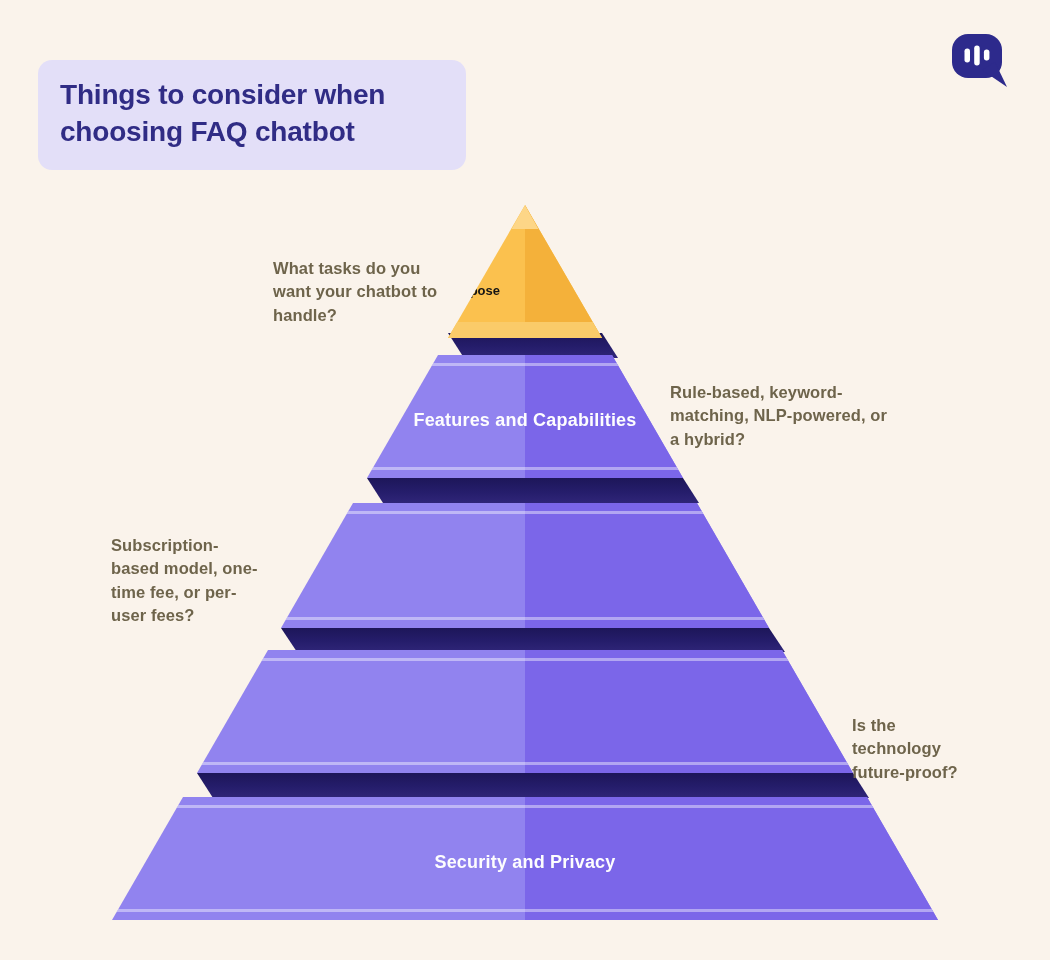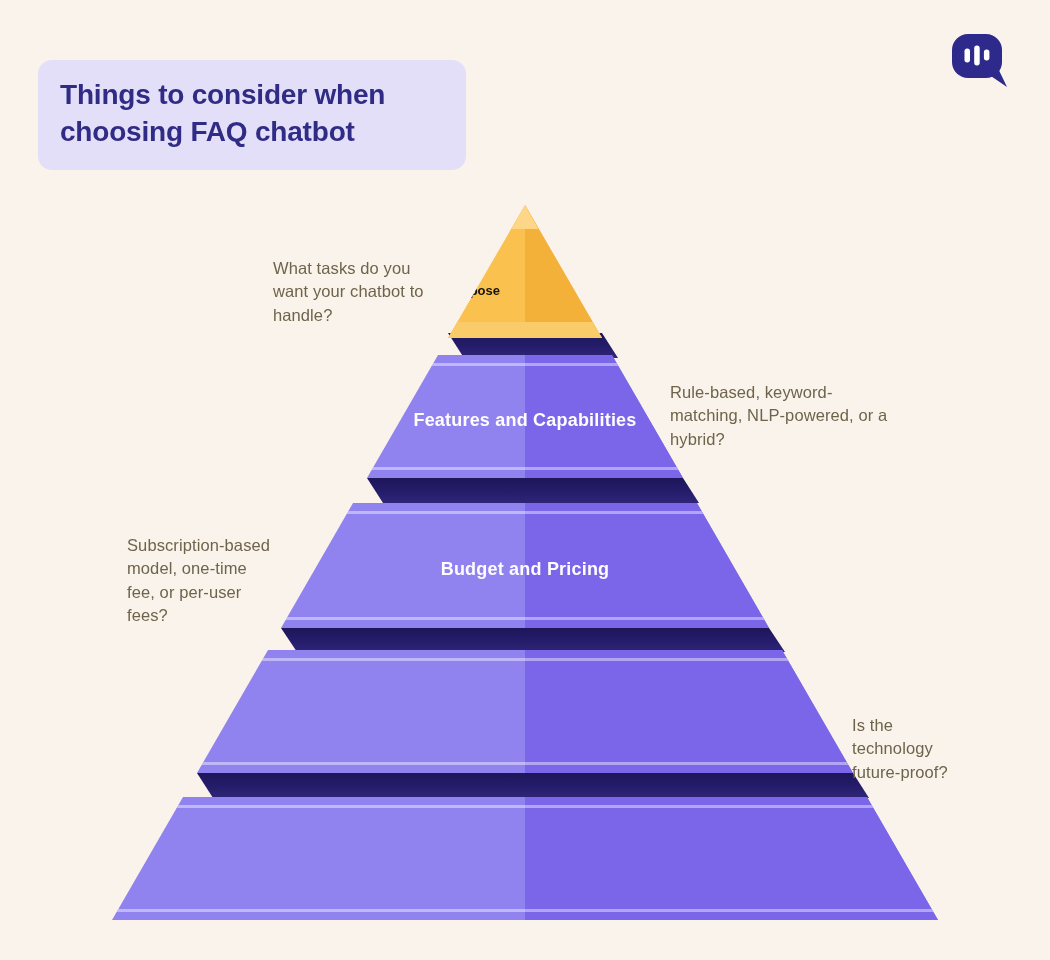--- a/index.html
+++ b/index.html
@@ -52,26 +52,26 @@
   .s3{left:281px;top:628px;width:504px;height:24px;
       clip-path:polygon(0 0,488px 0,504px 24px,16px 24px);}
   .t4{left:197px;top:650px;width:656px;height:123px;
       clip-path:polygon(71px 0,585px 0,656px 123px,0 123px);}
   .s4{left:197px;top:773px;width:672px;height:25px;
       clip-path:polygon(0 0,656px 0,672px 25px,16px 25px);}
   .t5{left:112px;top:797px;width:826px;height:123px;
       clip-path:polygon(71px 0,755px 0,826px 123px,0 123px);}
   
   .note{
-    position:absolute;z-index:3;color:#6E644B;font-weight:normal;font-size:16.5px;
+    position:absolute;z-index:3;color:#6E644B;font-weight:bold;font-size:16.5px;
     line-height:1.42;letter-spacing:.1px;
   }
   .n1{left:273px;top:257px;width:168px;}
   .n2{left:670px;top:381px;width:228px;}
-  .n3{left:127px;top:534px;width:152px;}
+  .n3{left:111px;top:534px;width:152px;}
   .n4{left:852px;top:714px;width:120px;}
 </style>
 </head>
 <body>
 
 <div class="canvas">
 
   <div class="title-box">
     <h1>Things to consider when choosing FAQ chatbot</h1>
   </div>
@@ -104,33 +104,33 @@
       <div class="half-r"></div>
       <div class="line top"></div>
       <div class="line bottom"></div>
       <div class="tier-label">Features and Capabilities</div>
     </div>
 
     <div class="tier ptier t3">
       <div class="half-r"></div>
       <div class="line top"></div>
       <div class="line bottom"></div>
-      <div class="tier-label">Budget and Pricing</div>
     </div>
 
     <div class="tier ptier t4">
       <div class="half-r"></div>
       <div class="line top"></div>
       <div class="line bottom"></div>
     </div>
 
     <div class="tier ptier t5">
       <div class="half-r"></div>
       <div class="line top"></div>
       <div class="line bottom"></div>
+      <div class="tier-label">Security and Privacy</div>
     </div>
 
     <div class="note n1">What tasks do you want your chatbot to handle?</div>
     <div class="note n2">Rule-based, keyword-matching, NLP-powered, or a hybrid?</div>
     <div class="note n3">Subscription-based model, one-time fee, or per-user fees?</div>
     <div class="note n4">Is the technology future-proof?</div>
   </div>
 
 </div>
 

